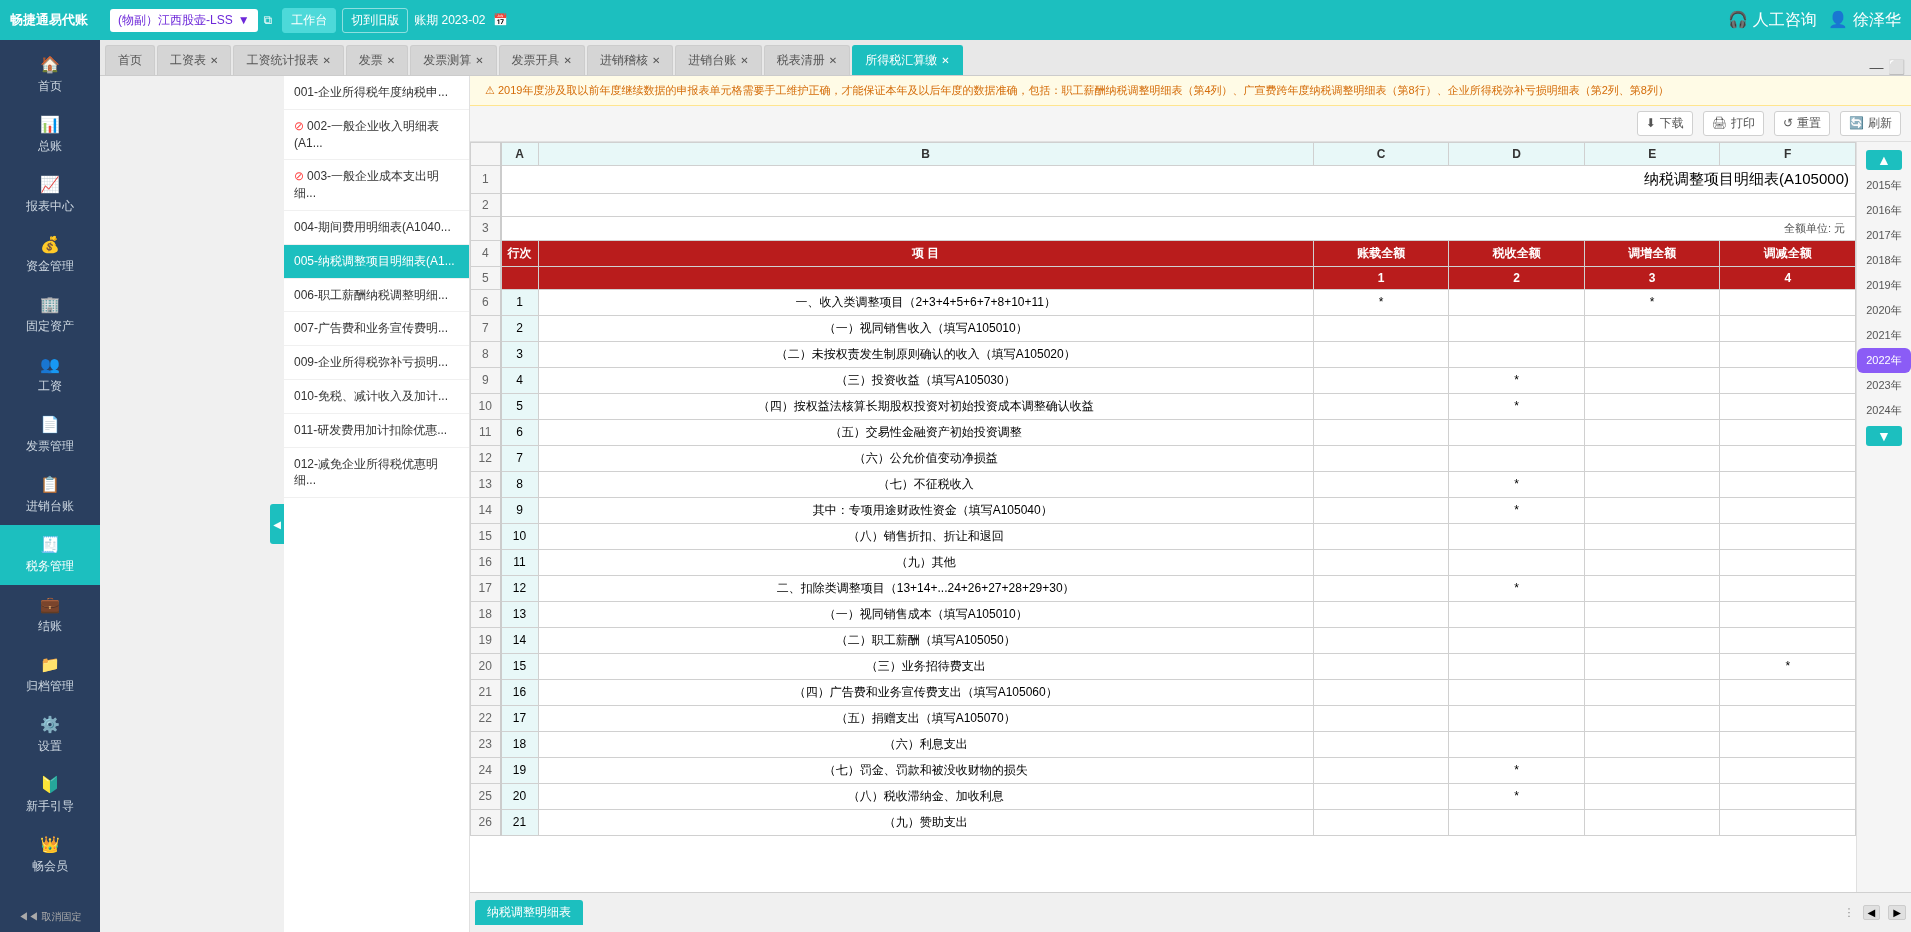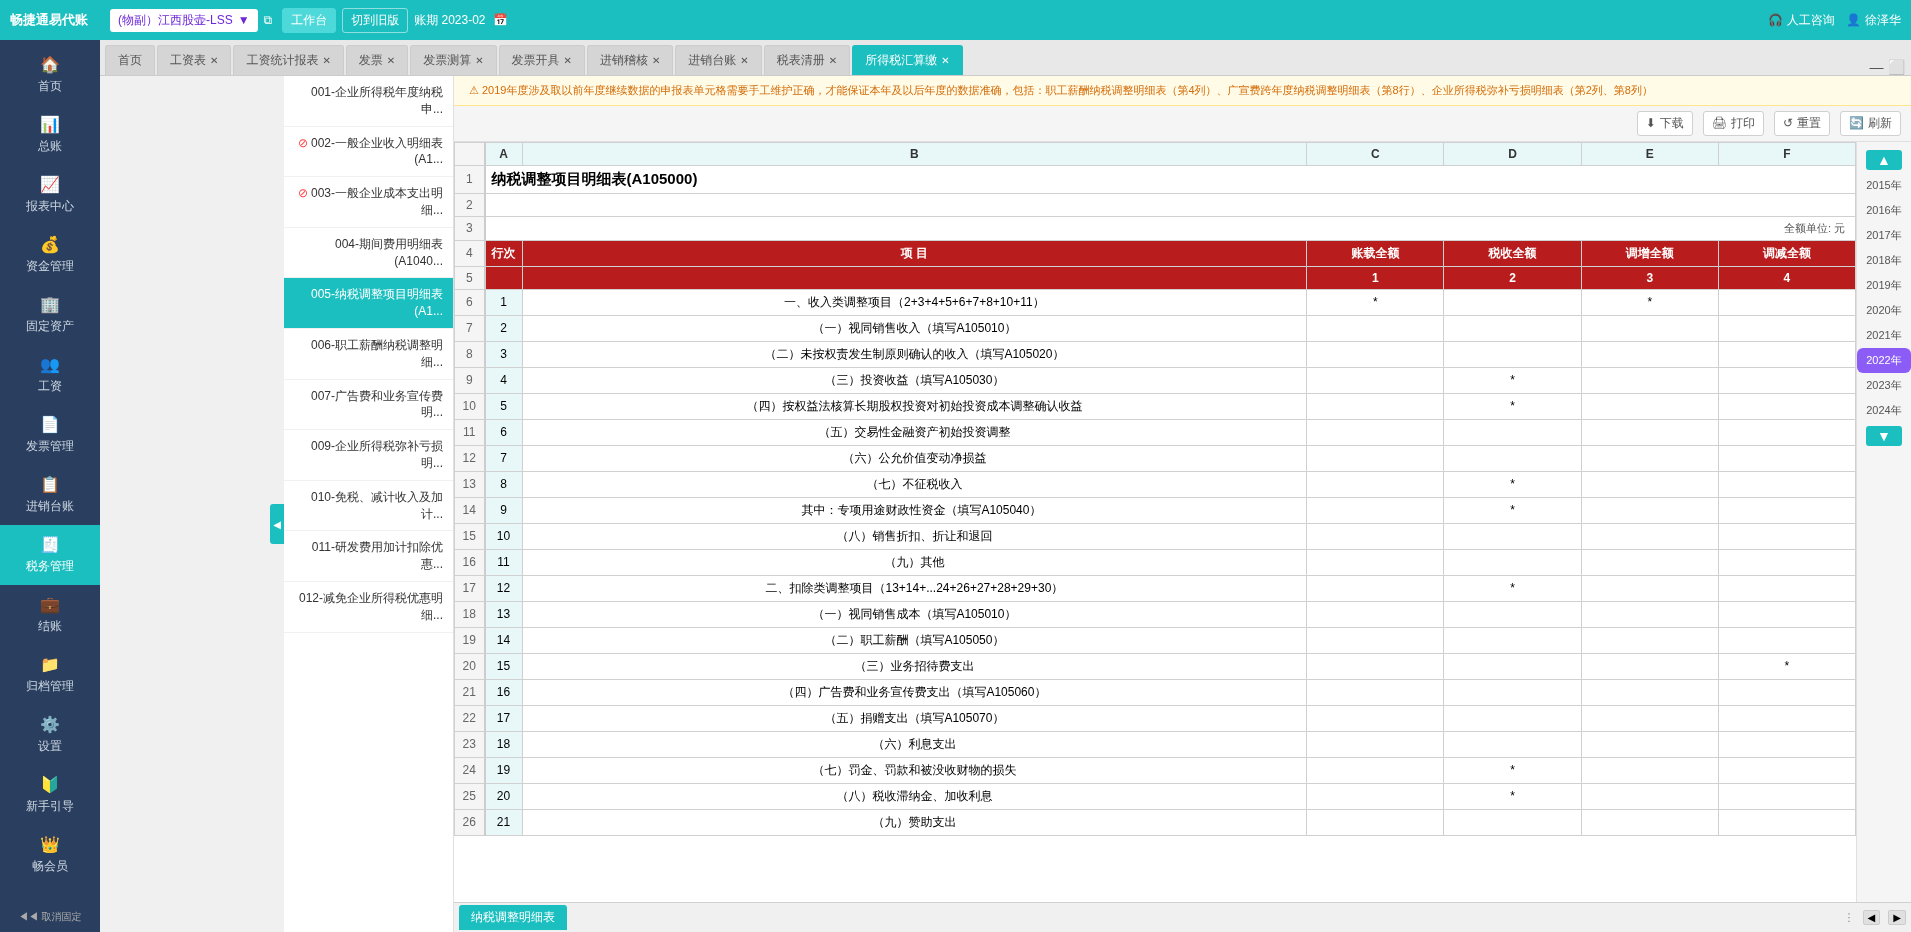--- a/index.html
+++ b/index.html
@@ -55,21 +55,21 @@
       color: white;
       font-size: 12px;
       margin-left: 6px;
     }
     .header-right {
       margin-left: auto;
       display: flex;
       align-items: center;
       gap: 12px;
       color: white;
-      font-size: 12px;
+      font-size: 16px;
     }
 
     
     .main-layout {
       display: flex;
       flex: 1;
       overflow: hidden;
     }
 
     
@@ -143,26 +143,25 @@
 
     
     .inner-layout {
       display: flex;
       flex: 1;
       overflow: hidden;
     }
 
     
     .left-nav {
-      width: 170px;
+      width: 186px;
       background: white;
       border-right: 1px solid #e0e0e0;
       overflow-y: auto;
       flex-shrink: 0;
-      text-align: right;
     }
     .left-nav-item {
       padding: 8px 10px;
       font-size: 12px;
       color: #333;
       cursor: pointer;
       border-bottom: 1px solid #f0f0f0;
       line-height: 1.4;
     }
     .left-nav-item.active { background: #1cbfbf; color: white; }
@@ -302,21 +301,21 @@
       width: 100%;
     }
     .year-item.active {
       background: #8b5cf6;
       color: white;
       border-radius: 6px;
     }
 
     
     .bottom-bar {
-      height: 30px;
+      height: 40px;
       background: #f0f0f0;
       border-top: 1px solid #d0d0d0;
       display: flex;
       align-items: center;
       padding: 0 5px;
       flex-shrink: 0;
     }
     .sheet-tab {
       padding: 4px 12px;
       background: #1cbfbf;
@@ -566,21 +565,21 @@
                     <th class="col-header" style="background:#e8f8f8;color:#333;">C</th>
                     <th class="col-header" style="background:#e8f8f8;color:#333;">D</th>
                     <th class="col-header" style="background:#e8f8f8;color:#333;">E</th>
                     <th class="col-header" style="background:#e8f8f8;color:#333;">F</th>
                   </tr>
                 </thead>
                 <tbody>
 
                   <tr>
                     <td class="row-num">1</td>
-                    <td colspan="6" class="title-row" style="font-size:15px;font-weight:bold;text-align:left;">纳税调整项目明细表(A105000)</td>
+                    <td colspan="6" class="title-row" style="font-size:15px;font-weight:normal;text-align:right;">纳税调整项目明细表(A105000)</td>
                   </tr>
 
                   <tr>
                     <td class="row-num">2</td>
                     <td colspan="6"></td>
                   </tr>
 
                   <tr>
                     <td class="row-num">3</td>
                     <td colspan="6" style="text-align:right;padding-right:10px;background:white;font-size:11px;color:#555;">全额单位: 元</td>

